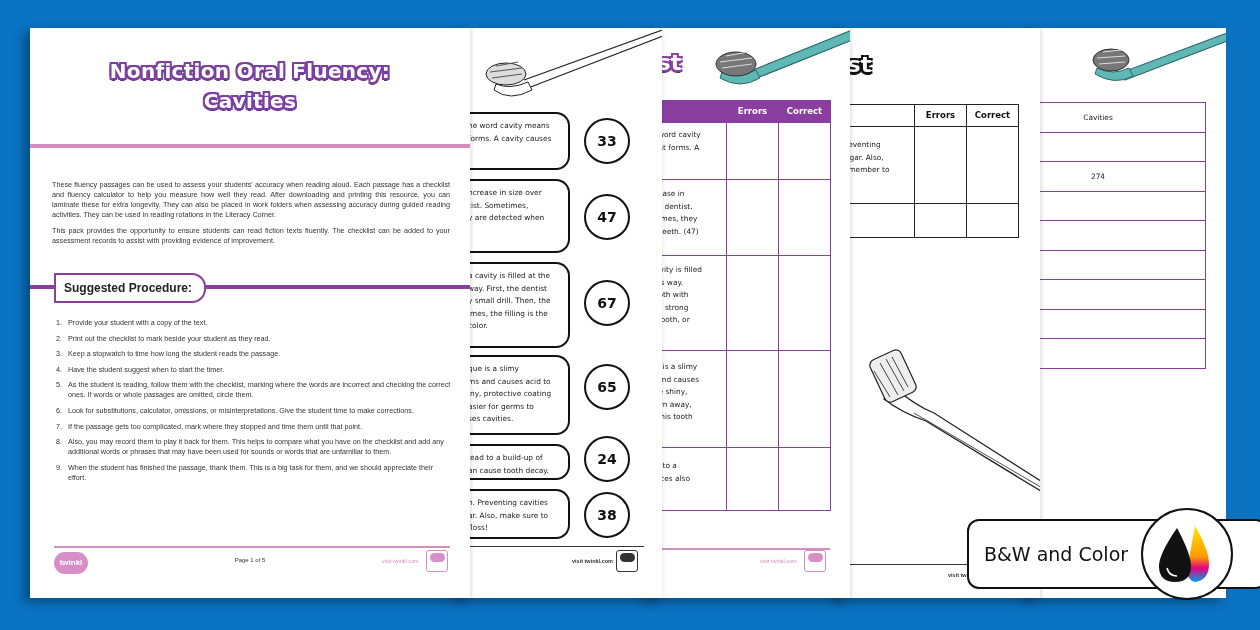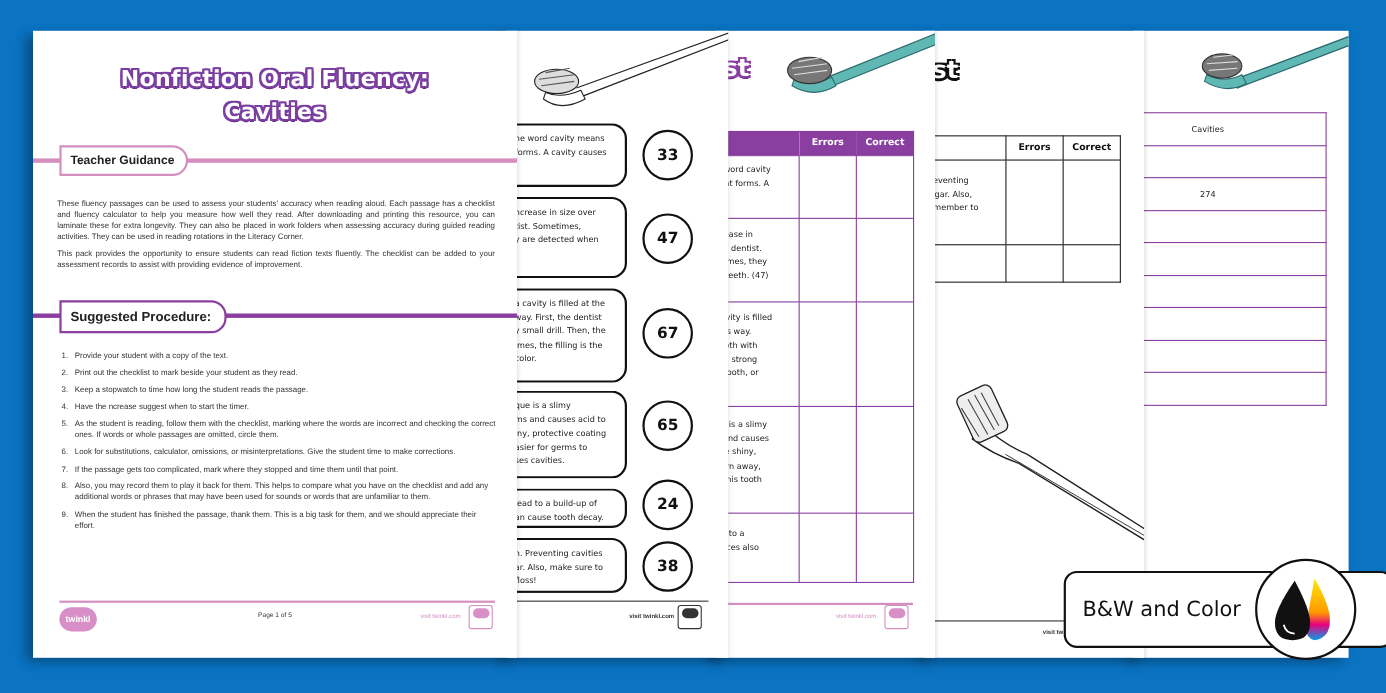--- a/index.html
+++ b/index.html
@@ -32,21 +32,21 @@
   .passage { position: absolute; left: -10px; width: 120px; border: 2px solid #111; border-radius: 0 14px 14px 0; border-left: none; font-family: "DejaVu Sans", sans-serif; font-size: 7.4px; line-height: 12.5px; color: #222; padding: 6px 4px 6px 18px; white-space: nowrap; overflow: hidden; }
   .circ { position: absolute; left: 124px; width: 46px; height: 46px; border: 2px solid #111; border-radius: 50%; text-align: center; line-height: 42px; font-family: "DejaVu Sans", sans-serif; font-weight: bold; font-size: 14px; color: #111; }
   .foot-line-bw { position: absolute; left: 0; right: 10px; top: 515px; height: 1px; background: #333; }
   .visit-bw { position: absolute; font-size: 5.5px; color: #333; font-weight: bold; }
   .badge-bw { position: absolute; width: 22px; height: 22px; border: 1px solid #333; border-radius: 3px; background: #fff; }
   .badge-bw::after { content: ""; position: absolute; left: 3px; top: 2px; width: 15px; height: 9px; border-radius: 5px; background: #333; }
 
   
   #p3 { left: 650px; top: 28px; width: 200px; height: 570px; z-index: 8; }
   .ck-title { position: absolute; font-family: "DejaVu Sans", sans-serif; font-weight: bold; font-size: 22px; color: #fff; }
-  table.ck { position: absolute; border-collapse: collapse; margin-top: 19px; }
+  table.ck { position: absolute; border-collapse: collapse; }
   table.ck td, table.ck th { border: 1.5px solid #8a3fa0; font-family: "DejaVu Sans", sans-serif; font-size: 7.4px; line-height: 12.5px; color: #222; vertical-align: top; text-align: left; white-space: nowrap; overflow: hidden; }
   table.ck th { background: #8a3fa0; color: #fff; font-weight: bold; text-align: center; font-size: 8.5px; height: 22px; vertical-align: middle; }
 
   
   #p4 { left: 840px; top: 28px; width: 200px; height: 570px; z-index: 7; }
   table.bw td, table.bw th { border: 1.2px solid #222; font-family: "DejaVu Sans", sans-serif; font-size: 7.4px; line-height: 12.5px; color: #222; vertical-align: top; }
   table.bw th { background: #fff; color: #111; font-weight: bold; font-size: 8.5px; height: 22px; vertical-align: middle; text-align: center; }
 
   
   #p5 { left: 1030px; top: 28px; width: 196px; height: 570px; z-index: 6; }
@@ -254,21 +254,20 @@
   <div class="badge-bw" style="left:156px;top:522px;"></div>
 </div>
 
 <div class="page" id="p1">
   <div class="p1-title">
     <div>Nonfiction Oral Fluency:</div>
     <div>Cavities</div>
   </div>
 
   <div class="sec-bar" style="top:116px;background:#d48fbf;"></div>
-  <div class="sec-tab" style="top:104px;border-color:#d48fbf;font-size:11px;padding:6px 10px 6px 8px;">Teacher Guidance</div>
 
   <div class="p1-body" style="top:152px;">
     <p>These fluency passages can be used to assess your students' accuracy when reading aloud. Each passage has a checklist and fluency calculator to help you measure how well they read. After downloading and printing this resource, you can laminate these for extra longevity. They can also be placed in work folders when assessing accuracy during guided reading activities. They can be used in reading rotations in the Literacy Corner.</p>
     <p>This pack provides the opportunity to ensure students can read fiction texts fluently. The checklist can be added to your assessment records to assist with providing evidence of improvement.</p>
   </div>
 
   <div class="sec-bar" style="top:257px;background:#8a3fa0;"></div>
   <div class="sec-tab" style="top:245px;border-color:#8a3fa0;font-size:12px;padding:6px 12px 6px 8px;">Suggested Procedure:</div>
 
   <ol class="steps">
@@ -279,21 +278,21 @@
     <li>
         <span class="num">2.</span>
         <span>Print out the checklist to mark beside your student as they read.</span>
       </li>
     <li>
         <span class="num">3.</span>
         <span>Keep a stopwatch to time how long the student reads the passage.</span>
       </li>
     <li>
         <span class="num">4.</span>
-        <span>Have the ncrease suggest when to start the timer.</span>
+        <span>Have the student suggest when to start the timer.</span>
       </li>
     <li>
         <span class="num">5.</span>
         <span>As the student is reading, follow them with the checklist, marking where the words are incorrect and checking the correct ones. If words or whole passages are omitted, circle them.</span>
       </li>
     <li>
         <span class="num">6.</span>
         <span>Look for substitutions, calculator, omissions, or misinterpretations. Give the student time to make corrections.</span>
       </li>
     <li>

